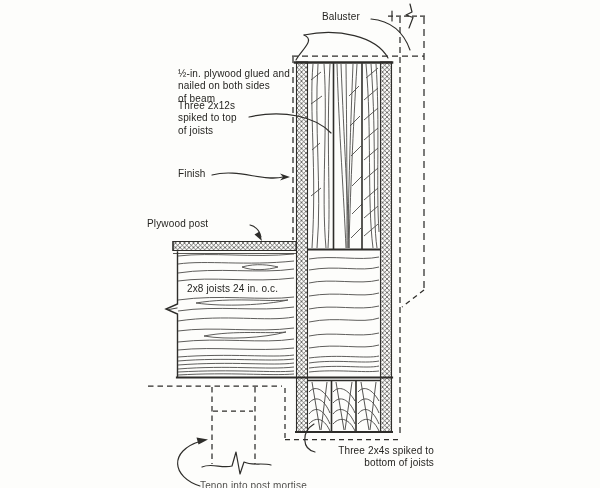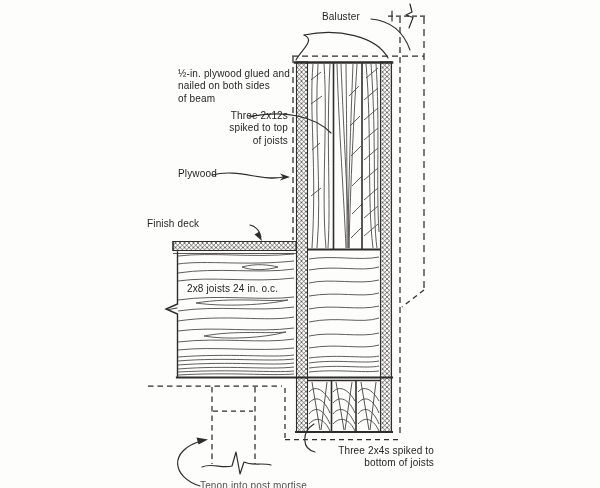--- a/index.html
+++ b/index.html
@@ -171,27 +171,27 @@
       <polygon points="208,439.5 196.5,437.5 198.5,444.5"></polygon>
     </g>
   </svg>
 
   <div class="lbl" style="left:178px;top:26px;width:140px;margin-top:42px;">½-in. plywood glued and
 nailed on both sides
 of beam</div>
 
   <div class="lbl" style="left:322px;top:11px;">Baluster</div>
 
-  <div class="lbl" style="left:178px;top:110px;width:110px;text-align:right;">Three 2x12s
+  <div class="lbl" style="left:178px;top:100px;width:110px;">Three 2x12s
 spiked to top
 of joists</div>
 
-  <div class="lbl" style="left:178px;top:168px;">Plywood</div>
+  <div class="lbl" style="left:178px;top:168px;">Finish</div>
 
-  <div class="lbl" style="left:147px;top:218px;">Finish deck</div>
+  <div class="lbl" style="left:147px;top:218px;">Plywood post</div>
 
   <div class="lbl onwood" style="left:185px;top:283px;">2x8 joists 24 in. o.c.</div>
 
   <div class="lbl right" style="left:318px;top:445px;width:116px;">Three 2x4s spiked to
 bottom of joists</div>
 
   <div class="lbl cut" style="left:200px;top:480px;">Tenon into post mortise</div>
 
 </div>
 

